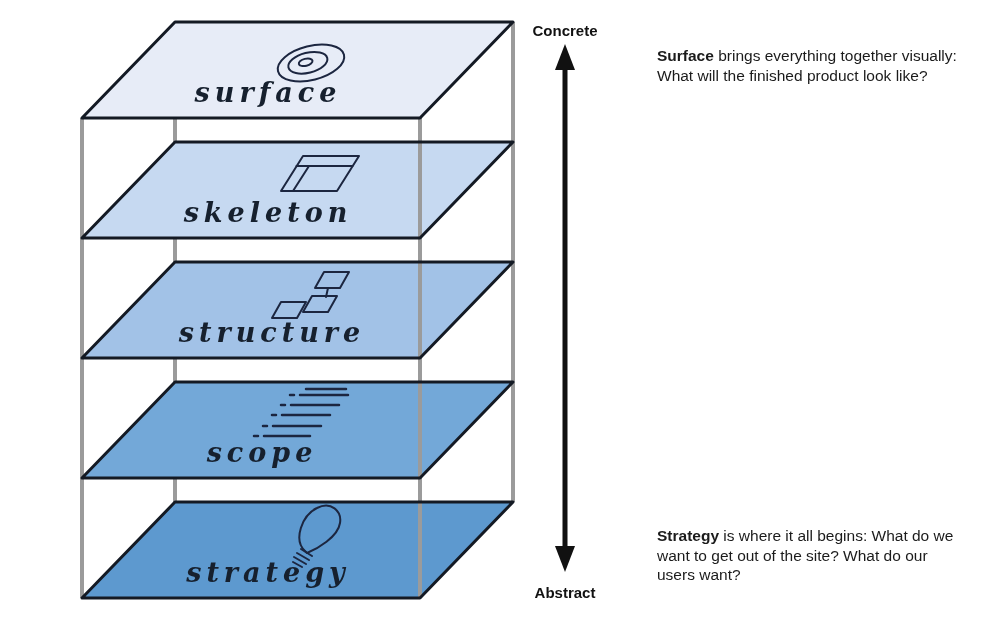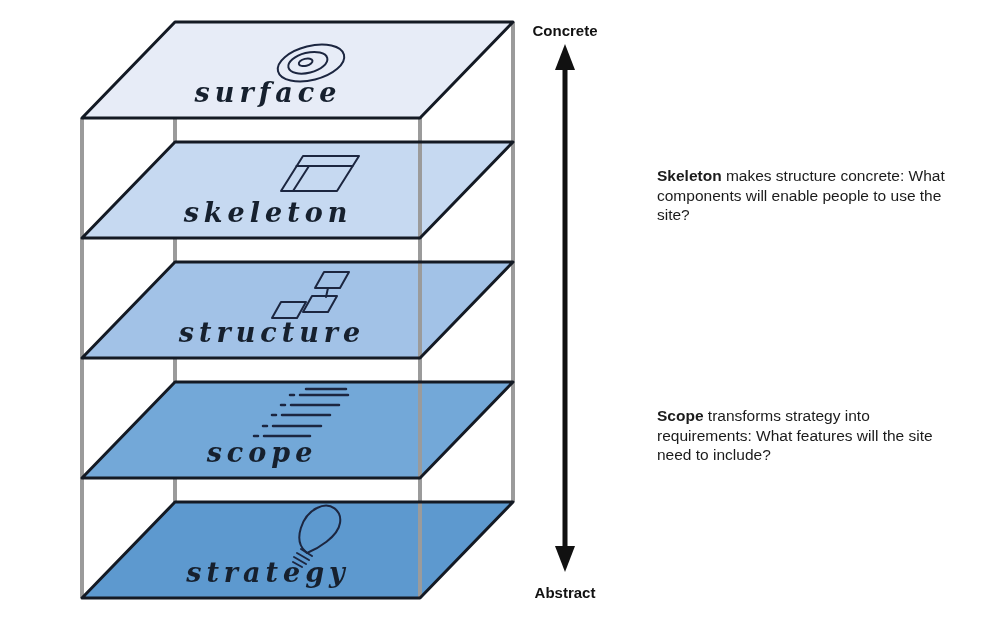--- a/index.html
+++ b/index.html
@@ -122,20 +122,20 @@
 
     <g>
       <text class="axis-label" x="565" y="36" text-anchor="middle">Concrete</text>
       <line x1="565" y1="62" x2="565" y2="554" stroke="#111111" stroke-width="5"></line>
       <polygon points="565,44 555,70 575,70" fill="#111111"></polygon>
       <polygon points="565,572 555,546 575,546" fill="#111111"></polygon>
       <text class="axis-label" x="565" y="598" text-anchor="middle">Abstract</text>
     </g>
   </svg>
 
-  <div class="desc" style="top:166px">
-    <b>Skeleton</b><span> makes structure concrete: What components will enable people to use the site?</span>
+  <div class="desc" style="top:46px">
+    <b>Surface</b><span> brings everything together visually: What will the finished product look like?</span>
   </div>
-  <div class="desc" style="top:406px">
-    <b>Scope</b><span> transforms strategy into requirements: What features will the site need to include?</span>
+  <div class="desc" style="top:526px">
+    <b>Strategy</b><span> is where it all begins: What do we want to get out of the site? What do our users want?</span>
   </div>
 
 </div>
 
 </body></html>

